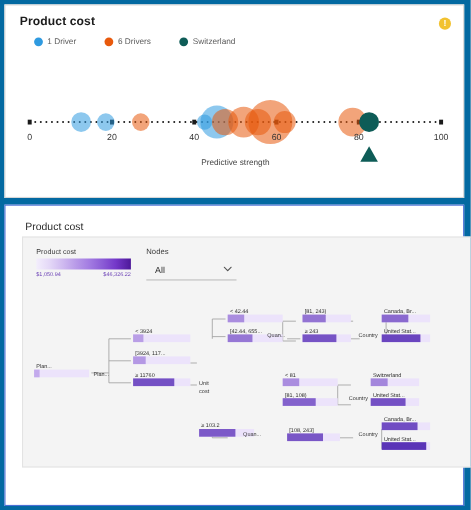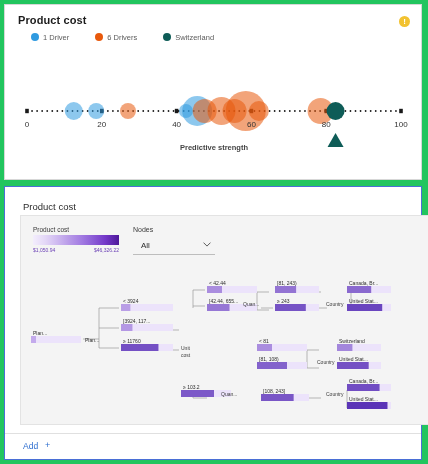--- a/index.html
+++ b/index.html
@@ -5,21 +5,21 @@
   html, body {
     margin: 0;
     padding: 0;
     background: #e8e8e8;
     font-family: "Liberation Sans", sans-serif;
   }
   #root {
     position: relative;
     width: 428px;
     height: 464px;
-    background: #22c55e;
+    background: #0369a1;
     overflow: hidden;
   }
 
   
   .top-card {
     position: absolute;
     left: 4px; top: 4px;
     width: 418px; height: 176px;
     background: #ffffff;
     border: 1px solid #d7d7d7;
@@ -53,20 +53,21 @@
   
   .legend {
     position: absolute;
     left: 14px; top: 28px;
     display: flex;
     align-items: center;
     gap: 14px;
   }
   .legend-item {
     display: flex;
+    align-items: center;
     gap: 4px;
     padding-left: 12px;
   }
   .legend-dot {
     width: 8px; height: 8px;
     border-radius: 50%;
     display: block;
   }
   .legend-label {
     font-size: 7.5px;
@@ -80,21 +81,20 @@
     width: 418px; height: 100px;
   }
   .plot-svg { display: block; }
   .axis-label {
     position: absolute;
     left: 0; right: 0;
     top: 78px;
     text-align: center;
     font-size: 7.5px;
     color: #444;
-    font-weight: bold;
   }
 
   
   .bottom-card {
     position: absolute;
     left: 4px; top: 186px;
     width: 418px; height: 274px;
     background: #ffffff;
     border: 1px solid #4a6fd6;
     box-sizing: border-box;
@@ -523,18 +523,14 @@
               <text x="222" y="34" class="split-label">Quan...</text>
               <text x="200" y="124" class="split-label">Quan...</text>
               <text x="305" y="34" class="split-label">Country</text>
               <text x="296" y="92" class="split-label">Country</text>
               <text x="305" y="124" class="split-label">Country</text>
             </g>
         </svg>
       </div>
     </div>
 
-    <div class="footer">
-      <span class="add-link">Add</span>
-      <span class="add-plus">+</span>
-    </div>
   </div>
 </div>
 
 </body></html>

